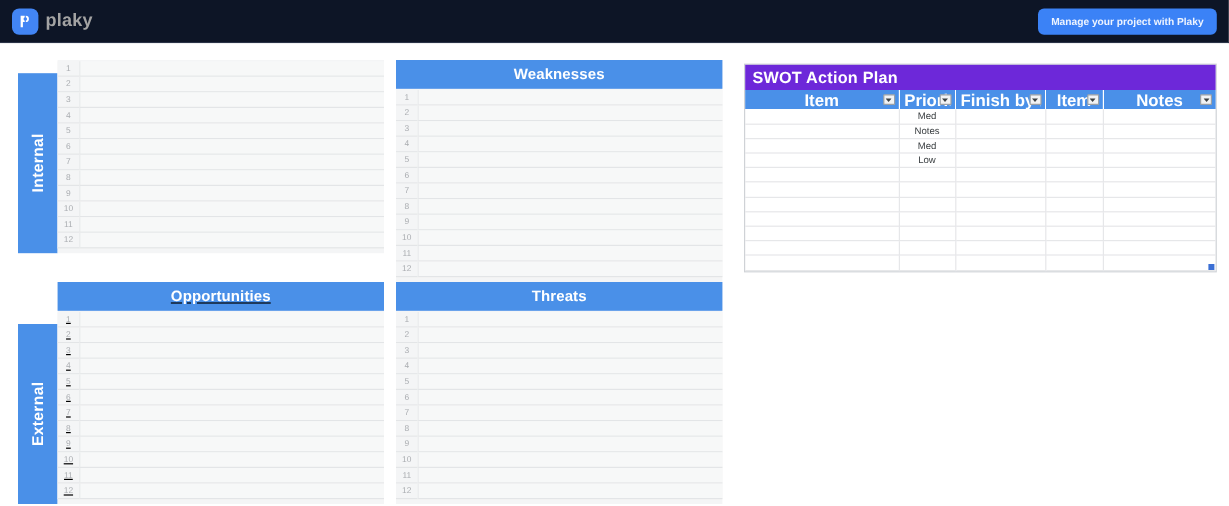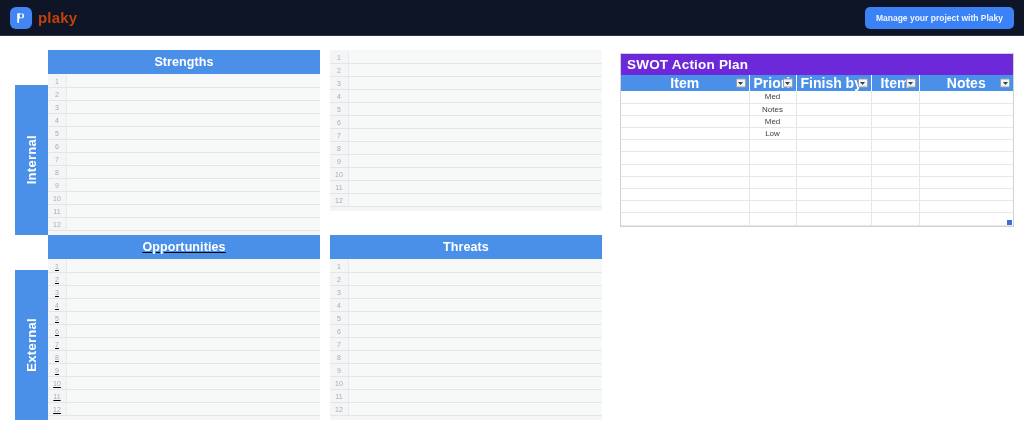--- a/index.html
+++ b/index.html
@@ -19,21 +19,21 @@
     display: flex; align-items: center;
   }
   .brand { display: flex; align-items: center; gap: 6px; margin-left: 10px; }
   .brand-logo {
     width: 22px; height: 22px; border-radius: 6px;
     background: #4285f4;
     display: flex; align-items: center; justify-content: center;
   }
   .brand-logo svg { display: block; }
   .brand-name {
-    color: #c2410c; font-size: 15px; font-weight: bold;
+    color: #a3a3a3; font-size: 15px; font-weight: bold;
     letter-spacing: .2px;
   }
   .header-title {
     position: absolute; left: 124px; top: 50%; transform: translateY(-50%);
     color: #4286f5; font-size: 17px; font-weight: bold;
     letter-spacing: .1px; white-space: nowrap;
   }
   .cta-button {
     position: absolute; right: 10px; top: 50%; transform: translateY(-50%);
     background: #3b82f6; color: #eef4ff;
@@ -136,21 +136,20 @@
   <button class="cta-button">Manage your project with Plaky</button>
 </div>
 
 <div class="workspace">
 
   <div class="swot-block" style="left:15px; top:14px;">
     <div class="side-band" style="height:150px;">
       <span class="side-band-text">Internal</span>
     </div>
     <div class="panel" style="width:272px;">
-      <div class="panel-title">Strengths</div>
       <div class="rows">
           <div class="row">
             <div class="row-num">1</div>
             <div class="row-cell"></div>
           </div>
           <div class="row">
             <div class="row-num">2</div>
             <div class="row-cell"></div>
           </div>
           <div class="row">
@@ -192,20 +191,21 @@
           <div class="row">
             <div class="row-num">12</div>
             <div class="row-cell"></div>
           </div>
         </div>
     </div>
   </div>
 
   <div class="swot-block" style="left:330px; top:14px;">
     <div class="panel" style="width:272px;">
+      <div class="panel-title">Weaknesses</div>
       <div class="rows">
           <div class="row">
             <div class="row-num">1</div>
             <div class="row-cell"></div>
           </div>
           <div class="row">
             <div class="row-num">2</div>
             <div class="row-cell"></div>
           </div>
           <div class="row">

